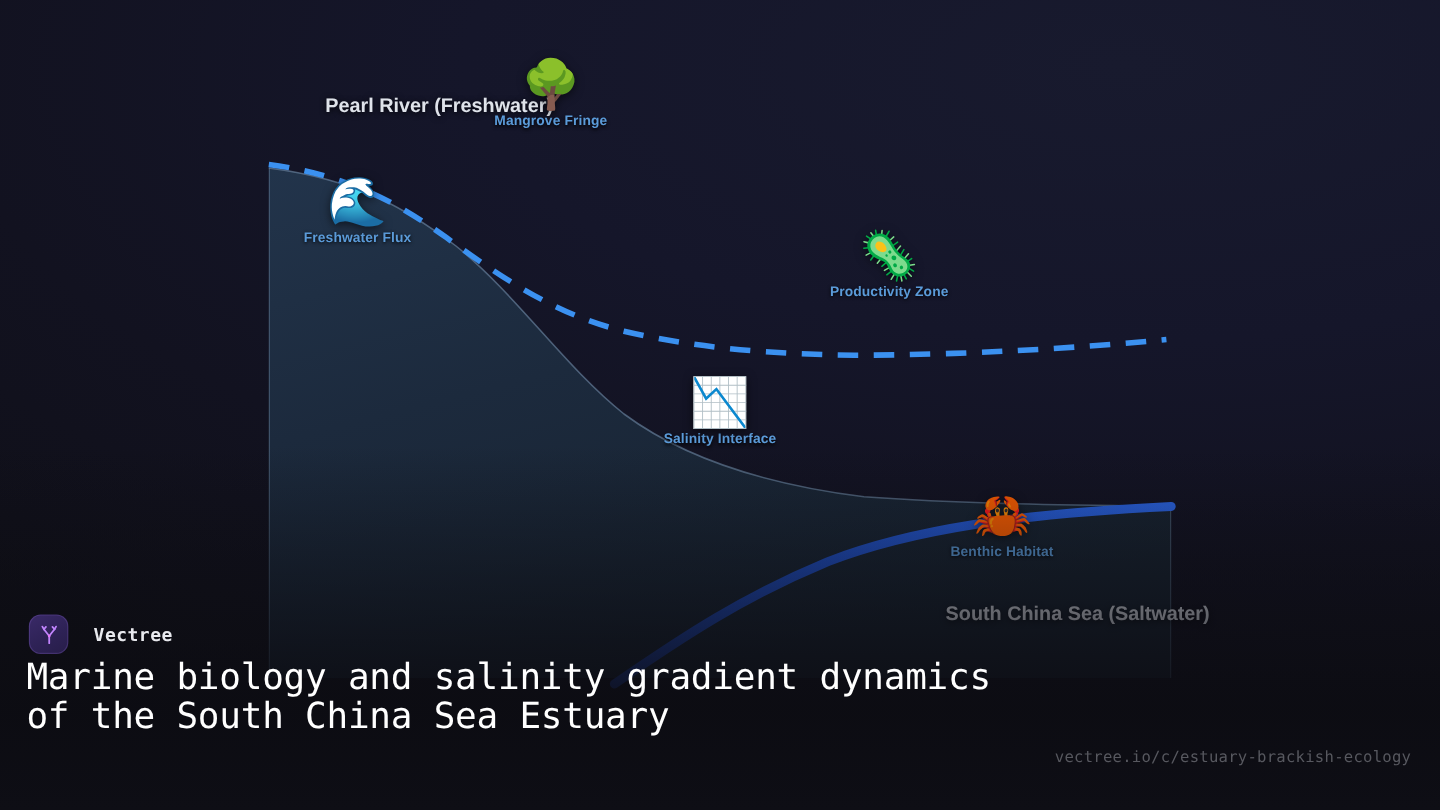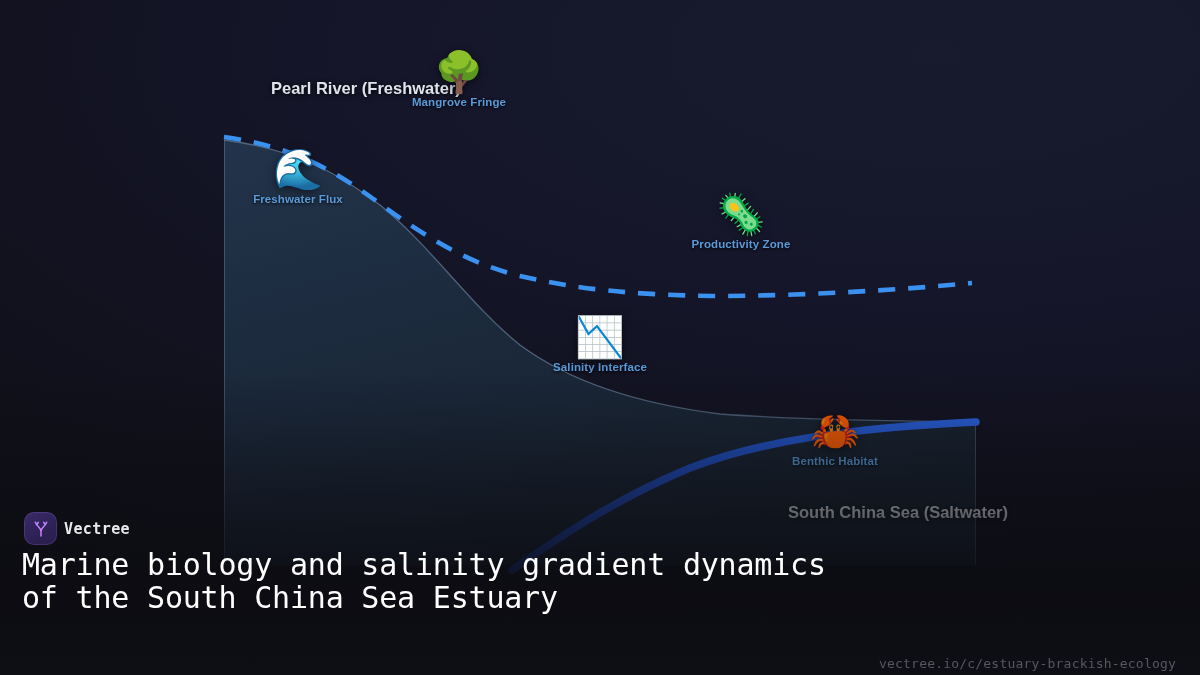--- a/index.html
+++ b/index.html
@@ -75,21 +75,21 @@
   #region-freshwater { left: 271px; top: 79px; }
   #region-saltwater  { left: 788px; top: 503px; }
 
   
   #brand {
     position: absolute;
     left: 24px;
     top: 512px;
     display: flex;
     align-items: center;
-    gap: 7px;
+    gap: 21px;
   }
   #brand-mark {
     width: 33px;
     height: 33px;
     border-radius: 10px;
     background: linear-gradient(150deg, #3a2a68 0%, #2e2256 55%, #271d49 100%);
     box-shadow: inset 0 0 0 1px rgba(160,120,230,0.22);
     display: flex;
     align-items: center;
     justify-content: center;
@@ -118,21 +118,20 @@
 
   
   #source-url {
     position: absolute;
     right: 24px;
     top: 624px;
     font-family: "DejaVu Sans Mono", monospace;
     font-size: 13px;
     color: #57585f;
     letter-spacing: 0.2px;
-    margin-top: 32px;
   }
 </style>
 </head>
 <body>
 
 <div id="bg"></div>
 
 <svg id="chart-svg" viewBox="0 0 1200 675">
   <defs>
     <linearGradient id="areaGrad" x1="0" y1="0" x2="0.45" y2="1">

